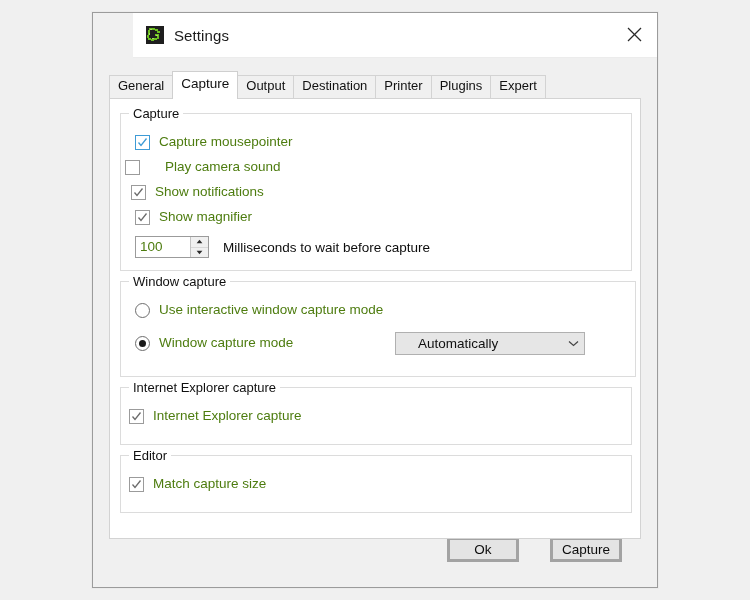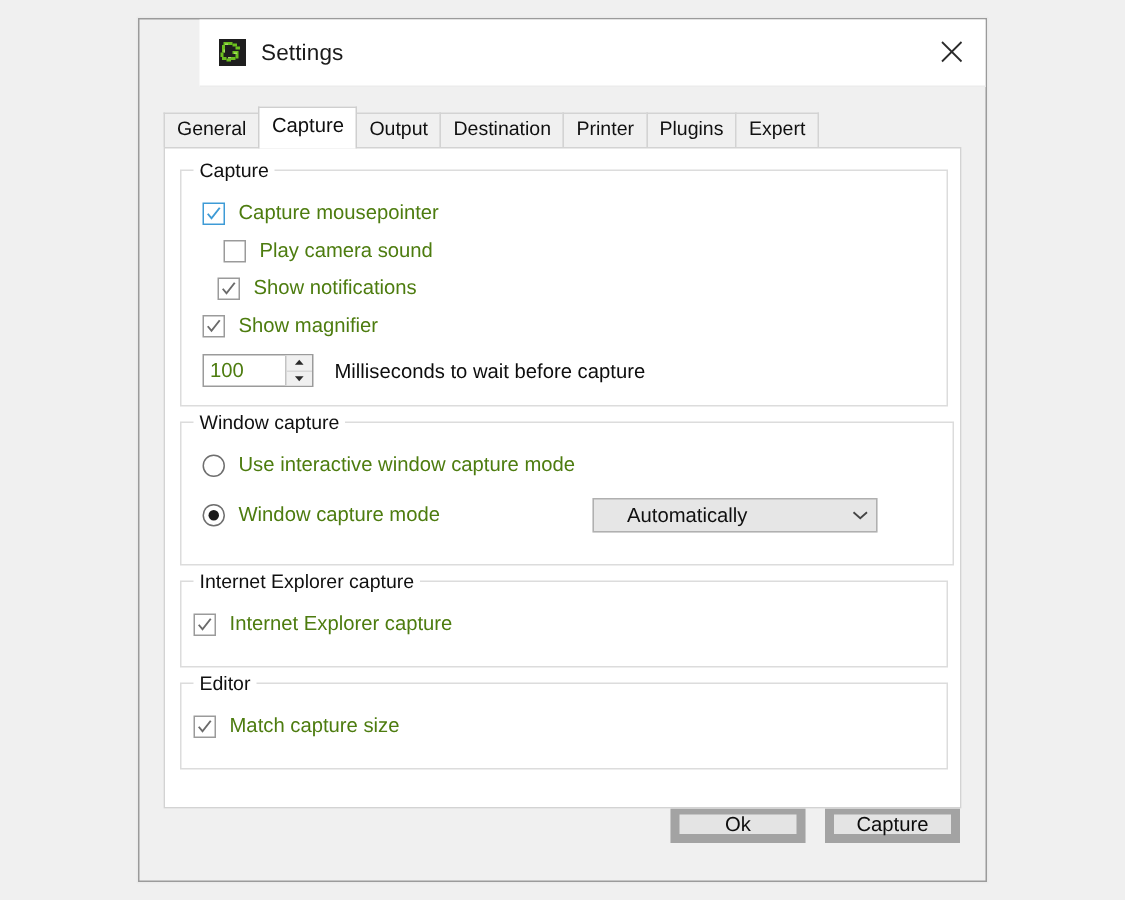--- a/index.html
+++ b/index.html
@@ -269,24 +269,24 @@
   .footer {
     position: absolute;
     left: 0;
     right: 0;
     bottom: 0;
     height: 62px;
   }
   .btn {
     position: absolute;
     top: 12px;
-    width: 90px;
+    width: 72px;
     height: 25px;
     background: #e4e4e4;
-    border: 6px solid #a3a3a3;
+    border: 3px solid #a3a3a3;
     box-sizing: border-box;
     font-size: 13.5px;
     color: #0d0d0d;
     display: flex;
     align-items: center;
     justify-content: center;
     cursor: default;
   }
   #btn-ok     { left: 354px; }
   #btn-cancel { left: 457px; }
@@ -348,26 +348,26 @@
 
       <div class="row" style="left:14px; top:20px;">
         <span class="checkbox focused">
           <svg width="11" height="11" viewBox="0 0 11 11">
             <polyline points="1.5,5.5 4,8.5 9.5,1.5" fill="none" stroke="#3e9bd6" stroke-width="1.3"></polyline>
           </svg>
         </span>
         <span class="row-label">Capture mousepointer</span>
       </div>
 
-      <div class="row" style="left:28px; top:45px;">
+      <div class="row" style="left:4px; top:45px;gap:16px;">
         <span class="checkbox"></span>
         <span class="row-label">Play camera sound</span>
       </div>
 
-      <div class="row" style="left:24px; top:70px;">
+      <div class="row" style="left:10px; top:70px;">
         <span class="checkbox">
           <svg width="11" height="11" viewBox="0 0 11 11">
             <polyline points="1.5,5.5 4,8.5 9.5,1.5" fill="none" stroke="#6b6b6b" stroke-width="1.3"></polyline>
           </svg>
         </span>
         <span class="row-label">Show notifications</span>
       </div>
 
       <div class="row" style="left:14px; top:95px;">
         <span class="checkbox">

